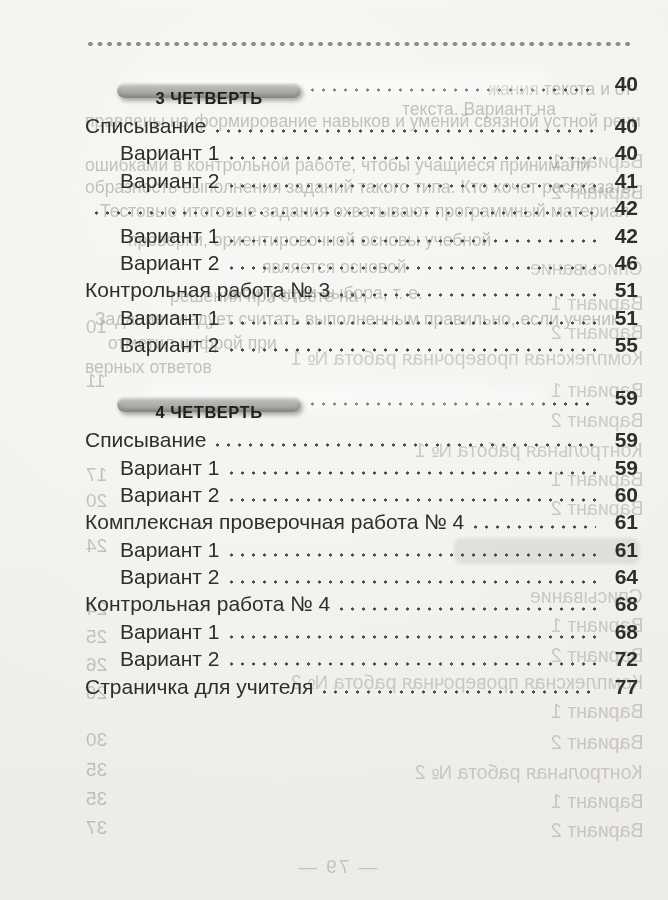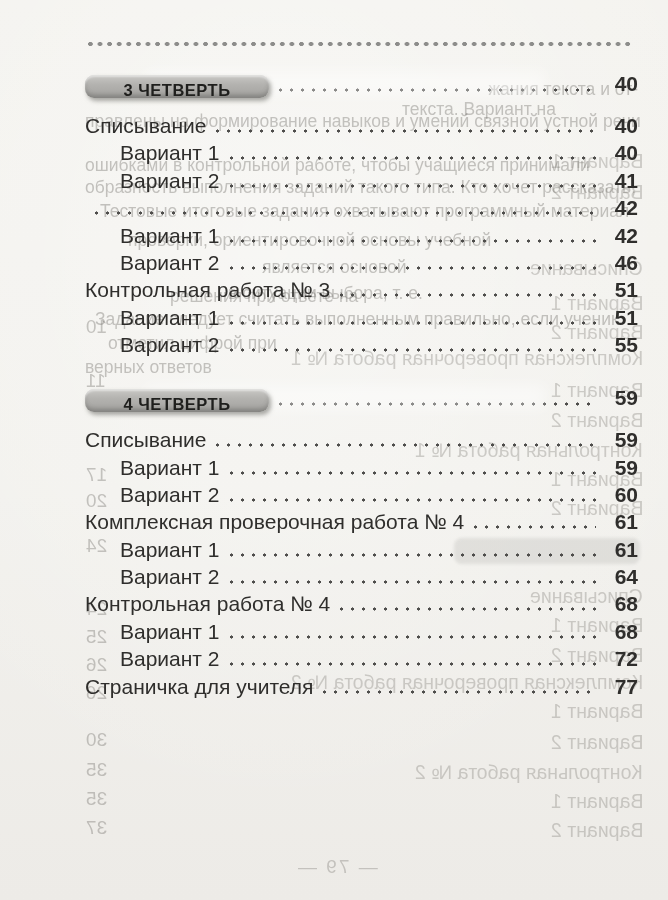--- a/index.html
+++ b/index.html
@@ -38,27 +38,28 @@
     background-size:11px 6px;background-repeat:repeat-x;
   }
   .pagenum{font-size:21px;line-height:22px;width:36px;text-align:right;font-weight:bold;}
   
   .badge-row{height:32px;margin-bottom:17px;position:relative;}
   .toc-row + .badge-row{margin-top:24px;}
   .badge-row::before{content:"";position:absolute;left:60px;top:5px;width:400px;height:24px;
     background:rgba(255,255,255,.45);filter:blur(7px);}
   .badge{
     position:relative;width:184px;text-align:center;
-    font-size:16.5px;font-weight:bold;letter-spacing:.5px;line-height:31px;height:23px;
+    font-size:16.5px;font-weight:bold;letter-spacing:.5px;line-height:31px;height:15px;
     color:var(--badge-text,#1f1f1d);
     background:linear-gradient(180deg,#c9c8c5 0%,#b4b3b0 40%,#aaa9a6 72%,#9c9b98 100%);
     border-radius:9px;
     box-shadow:2px 3px 4px rgba(104,103,99,.55),
                inset 0 2px 2px rgba(255,255,255,.5),
                inset 0 -3px 4px rgba(78,77,74,.32);
+    margin-left:32px;
   }
   .badge-row .leader{margin-bottom:5px;}
   .badge-row .pagenum{padding-bottom:3px;}
   .toc-row.gap-before{}
 </style>
 </head>
 <body>
 
 <div class="page">
 

